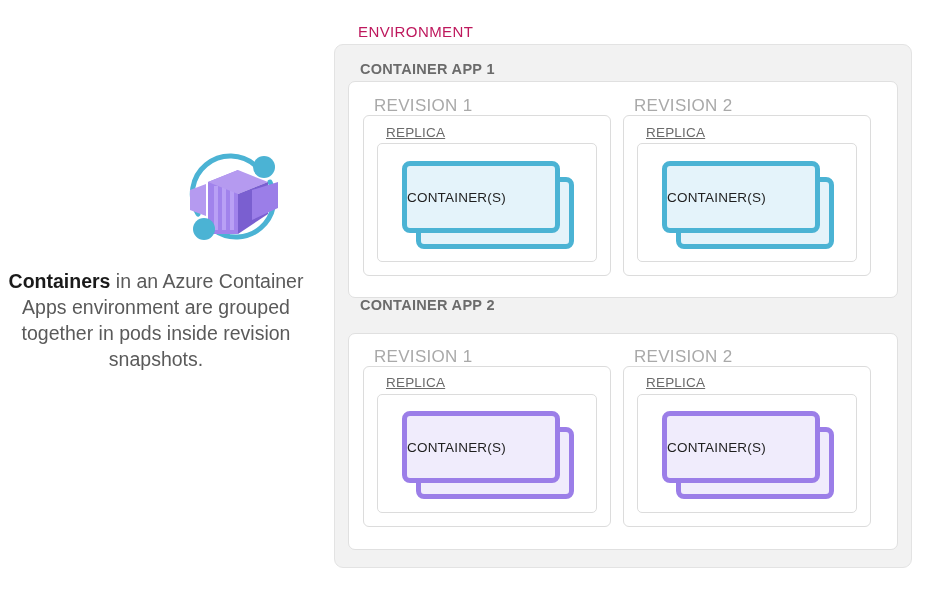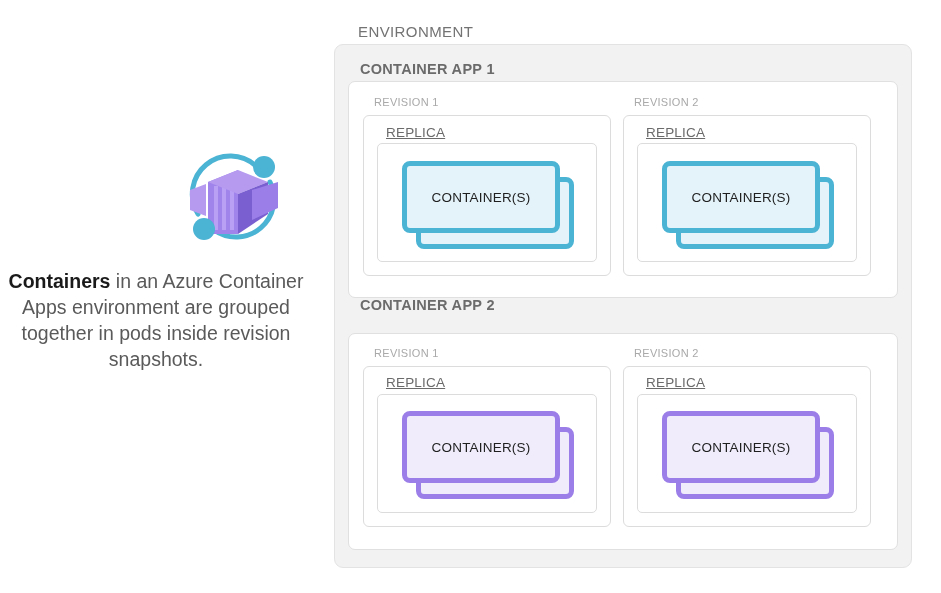--- a/index.html
+++ b/index.html
@@ -52,21 +52,21 @@
     font-weight: bold;
   }
 
   
   .environment-label {
     position: absolute;
     left: 358px;
     top: 23px;
     font-size: 15px;
     letter-spacing: 0.4px;
-    color: #737373;
+    color: #be185d;
     font-weight: normal;
   }
 
   .environment-box {
     position: absolute;
     left: 334px;
     top: 44px;
     width: 578px;
     height: 524px;
     background: #f2f2f2;
@@ -92,21 +92,21 @@
 
   #app1-label { left: 360px; top: 61px; }
   #app1-box   { left: 348px; top: 81px; width: 550px; height: 217px; }
 
   #app2-label { left: 360px; top: 297px; }
   #app2-box   { left: 348px; top: 333px; width: 550px; height: 217px; }
 
   
   .revision-label {
     position: absolute;
-    font-size: 11px;
+    font-size: 17px;
     letter-spacing: 0.3px;
     color: #a9a9a9;
     font-weight: normal;
   }
 
   .revision-box {
     position: absolute;
     background: #ffffff;
     border: 1px solid #dcdcdc;
     border-radius: 6px;
@@ -150,21 +150,21 @@
     height: 72px;
   }
 
   .stack .card-front {
     left: 0;
     top: 0;
     width: 158px;
     height: 72px;
     display: flex;
     align-items: center;
-    justify-content: center;
+    justify-content: flex-start;
   }
 
   .stack .card-front span {
     font-size: 13.5px;
     letter-spacing: 0.2px;
     color: #1f1f1f;
     font-weight: normal;
   }
 
   .stack.teal .card {

